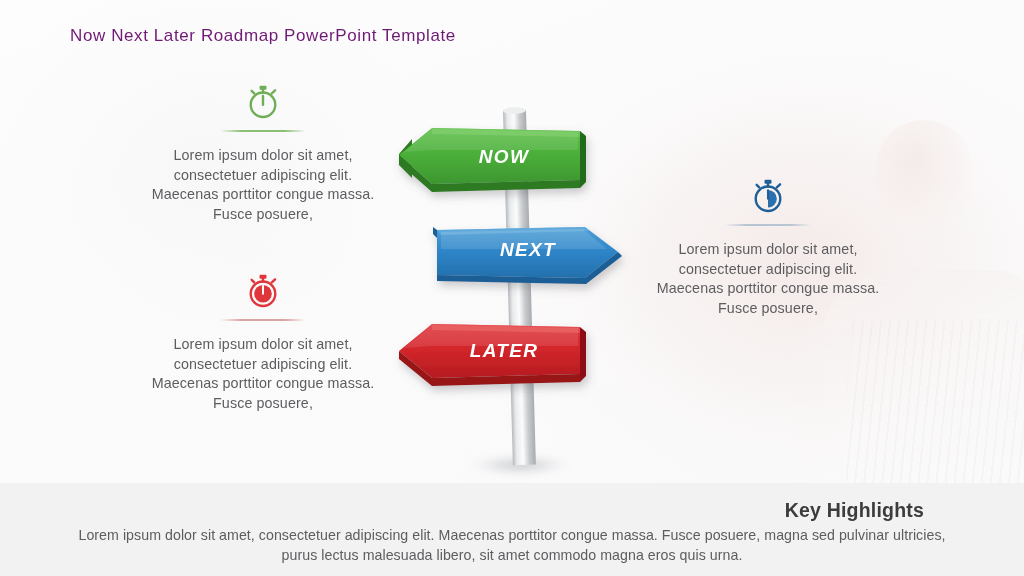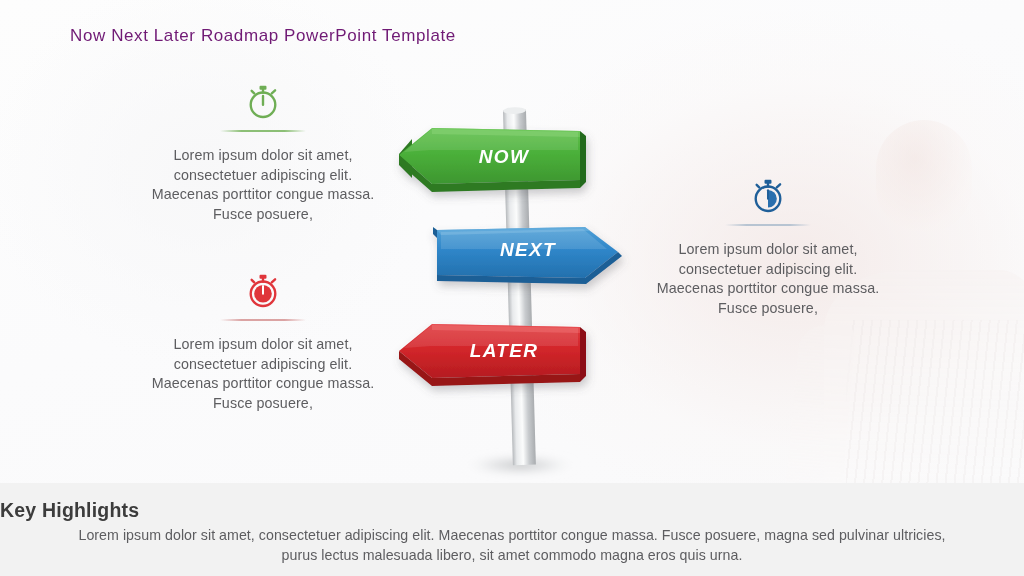--- a/index.html
+++ b/index.html
@@ -149,21 +149,21 @@
     left: 0;
     top: 483px;
     width: 1024px;
     height: 93px;
     background: #f2f2f2;
   }
   .footer-title {
     position: absolute;
     left: 0; top: 499px;
     width: 924px;
-    text-align: left;
+    text-align: right;
     font-size: 19.5px;
     font-weight: bold;
     color: #3c3c3c;
     letter-spacing: 0.2px;
   }
   .footer-body {
     position: absolute;
     left: 62px;
     top: 525px;
     width: 900px;

